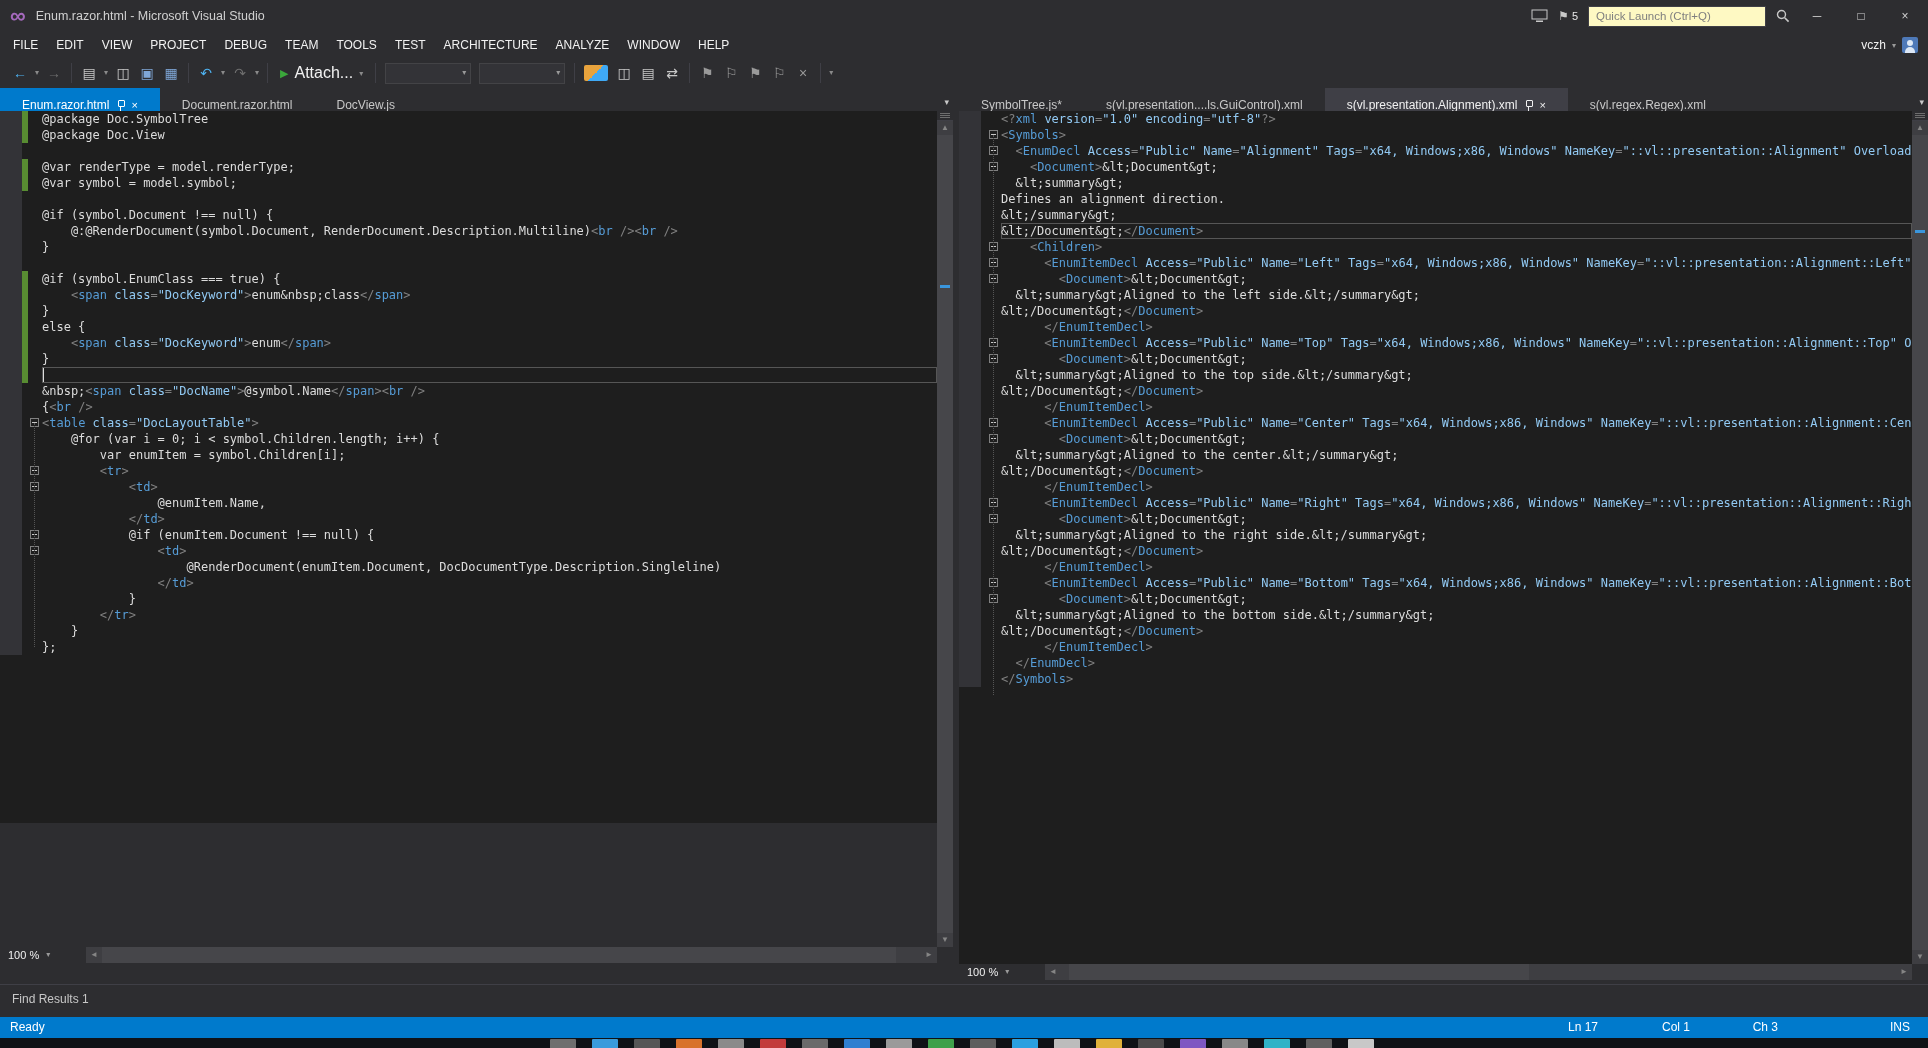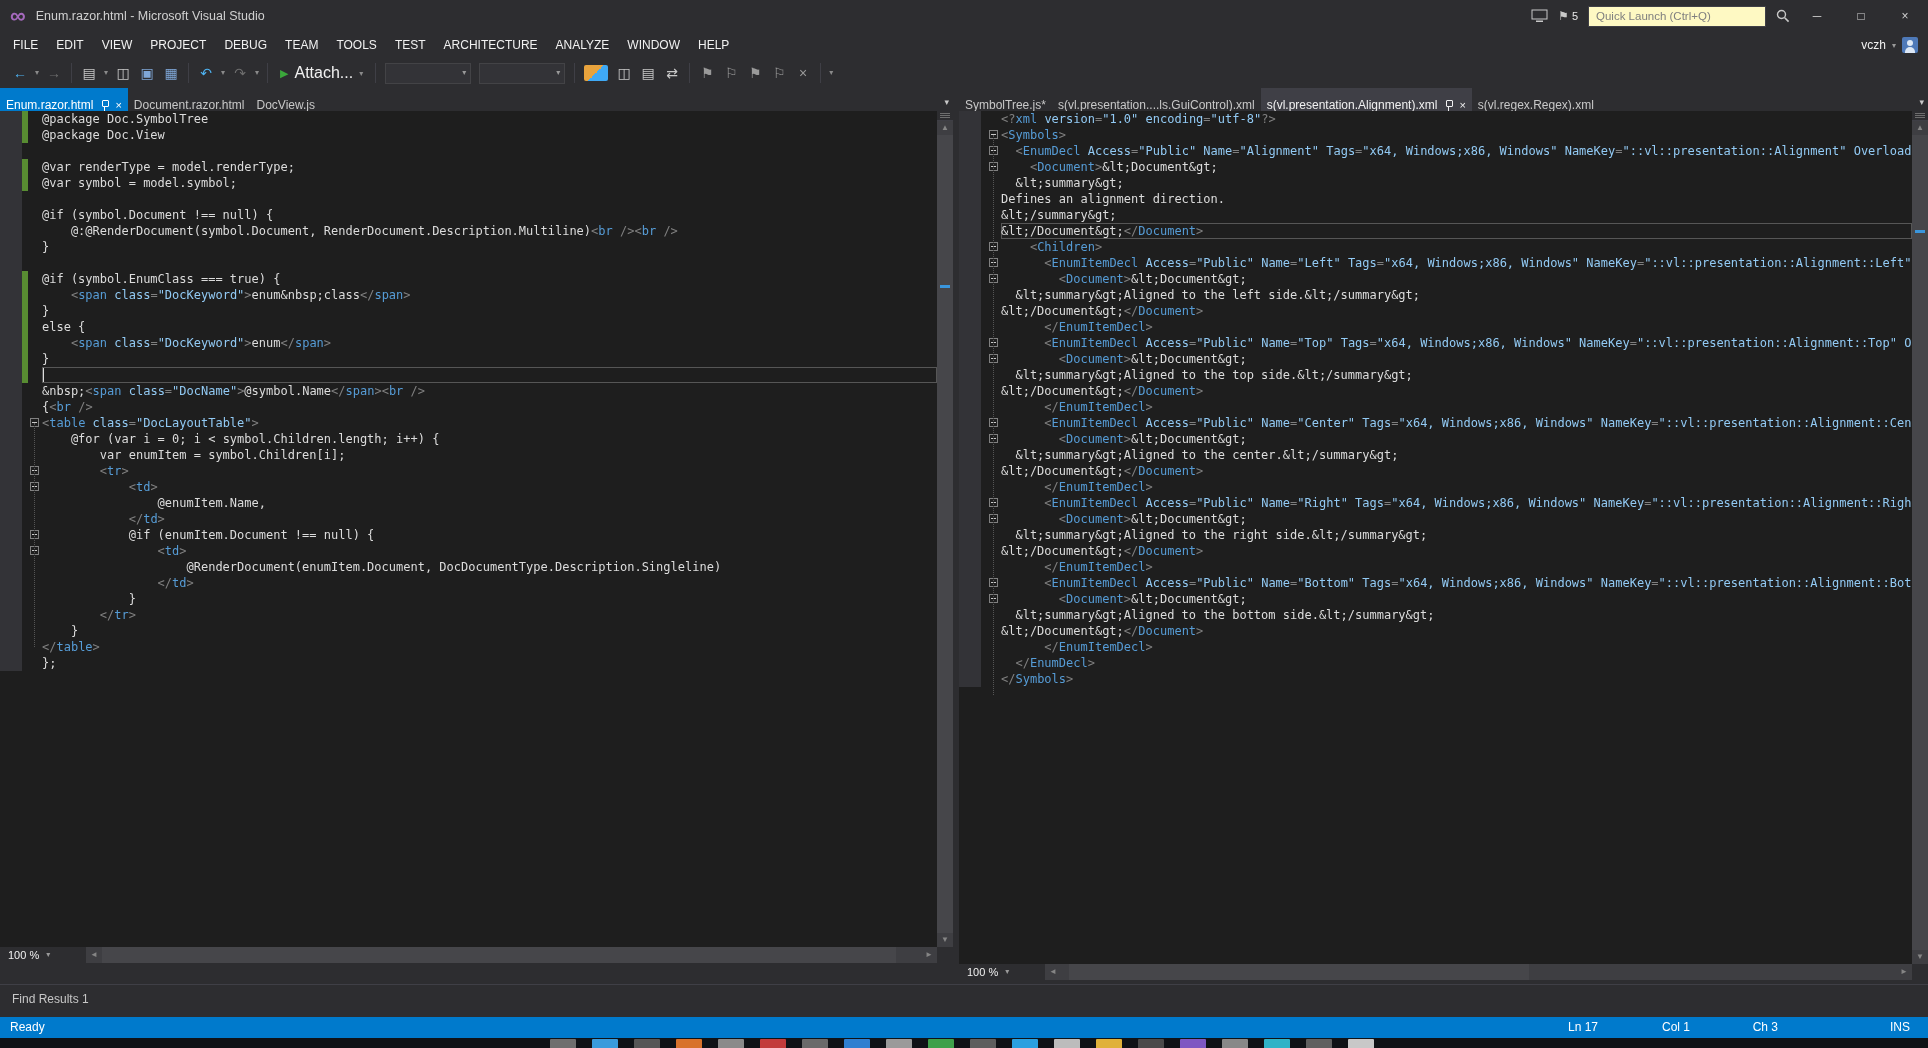--- a/index.html
+++ b/index.html
@@ -39,31 +39,31 @@
   .attach .albl{color:#F1F1F1;font-size:16px}
   .attach .acar{color:#8A8A8A;font-size:8px}
   .combo{width:86px;height:21px;background:#333337;border:1px solid #434346;position:relative;margin:0 4px}
   .combo .ccar{position:absolute;right:4px;top:4px;color:#999;font-size:8px}
 
   
   .pane{position:absolute}
   #pane-left{left:0;top:88px;width:953px;height:875px}
   #pane-right{left:959px;top:88px;width:969px;height:892px}
   .tabstrip{height:23px;display:flex;align-items:stretch;position:relative;padding-right:20px}
-  .tab{display:flex;align-items:center;height:34px;padding:0 6px;font-size:12px;color:#C8C8C8;white-space:nowrap}
+  .tab{display:flex;align-items:center;height:34px;padding:0 22px;font-size:12px;color:#C8C8C8;white-space:nowrap}
   .tab-active{background:#007ACC;color:#FFFFFF}
   .tab-selected{background:#3F3F46;color:#F1F1F1}
   .tpin{position:relative;width:9px;height:12px;display:inline-block;margin-left:7px}
   .tpin::before{content:'';position:absolute;left:2px;top:1px;width:5px;height:5px;border:1px solid currentColor;border-radius:1px}
   .tpin::after{content:'';position:absolute;left:4px;top:8px;width:1px;height:4px;background:currentColor}
   .tx{margin-left:6px;font-size:11px}
   .tab-overflow{position:absolute;right:4px;bottom:4px;color:#C8C8C8;font-size:9px}
 
   .editor{position:absolute;left:0;top:23px;background:#1E1E1E;overflow:hidden}
-  #pane-left .editor{width:937px;height:836px}
+  #pane-left .editor{width:937px;height:712px}
   #pane-right .editor{width:953px;height:853px}
   .lines{position:absolute;left:0;top:0;width:100%}
   .cl{display:flex;height:16px}
   .m-ind{width:22px;background:#333337;flex:none}
   .m-chg{width:6px;flex:none}
   .chg-green{background:#588C32}
   .m-fold{width:14px;flex:none;position:relative}
   .fbox{position:absolute;left:2px;top:3px;width:9px;height:9px;border:1px solid #808080;background:#1E1E1E;display:flex;align-items:center;justify-content:center}
   .fdash{width:5px;height:1px;background:#C8C8C8}
   .m-code{flex:1;white-space:pre;font-family:"DejaVu Sans Mono",monospace;font-size:12px;line-height:16px;position:relative;overflow:hidden}
@@ -433,26 +433,20 @@
             <span class="m-ind"></span>
             <span class="m-chg"></span>
             <span class="m-fold"></span>
             <span class="m-code"><span class="tk-p">        </span><span class="tk-d">&lt;/</span><span class="tk-t">tr</span><span class="tk-d">&gt;</span></span>
           </div>
           <div class="cl">
             <span class="m-ind"></span>
             <span class="m-chg"></span>
             <span class="m-fold"></span>
             <span class="m-code"><span class="tk-p">    }</span></span>
-          </div>
-          <div class="cl">
-            <span class="m-ind"></span>
-            <span class="m-chg"></span>
-            <span class="m-fold"></span>
-            <span class="m-code"><span class="tk-d">&lt;/</span><span class="tk-t">table</span><span class="tk-d">&gt;</span></span>
           </div>
           <div class="cl">
             <span class="m-ind"></span>
             <span class="m-chg"></span>
             <span class="m-fold"></span>
             <span class="m-code"><span class="tk-p">};</span></span>
           </div>
         </div>
       <div class="fguide" id="left-guide" style="top: 312px; height: 224px;"></div>
     </div>

